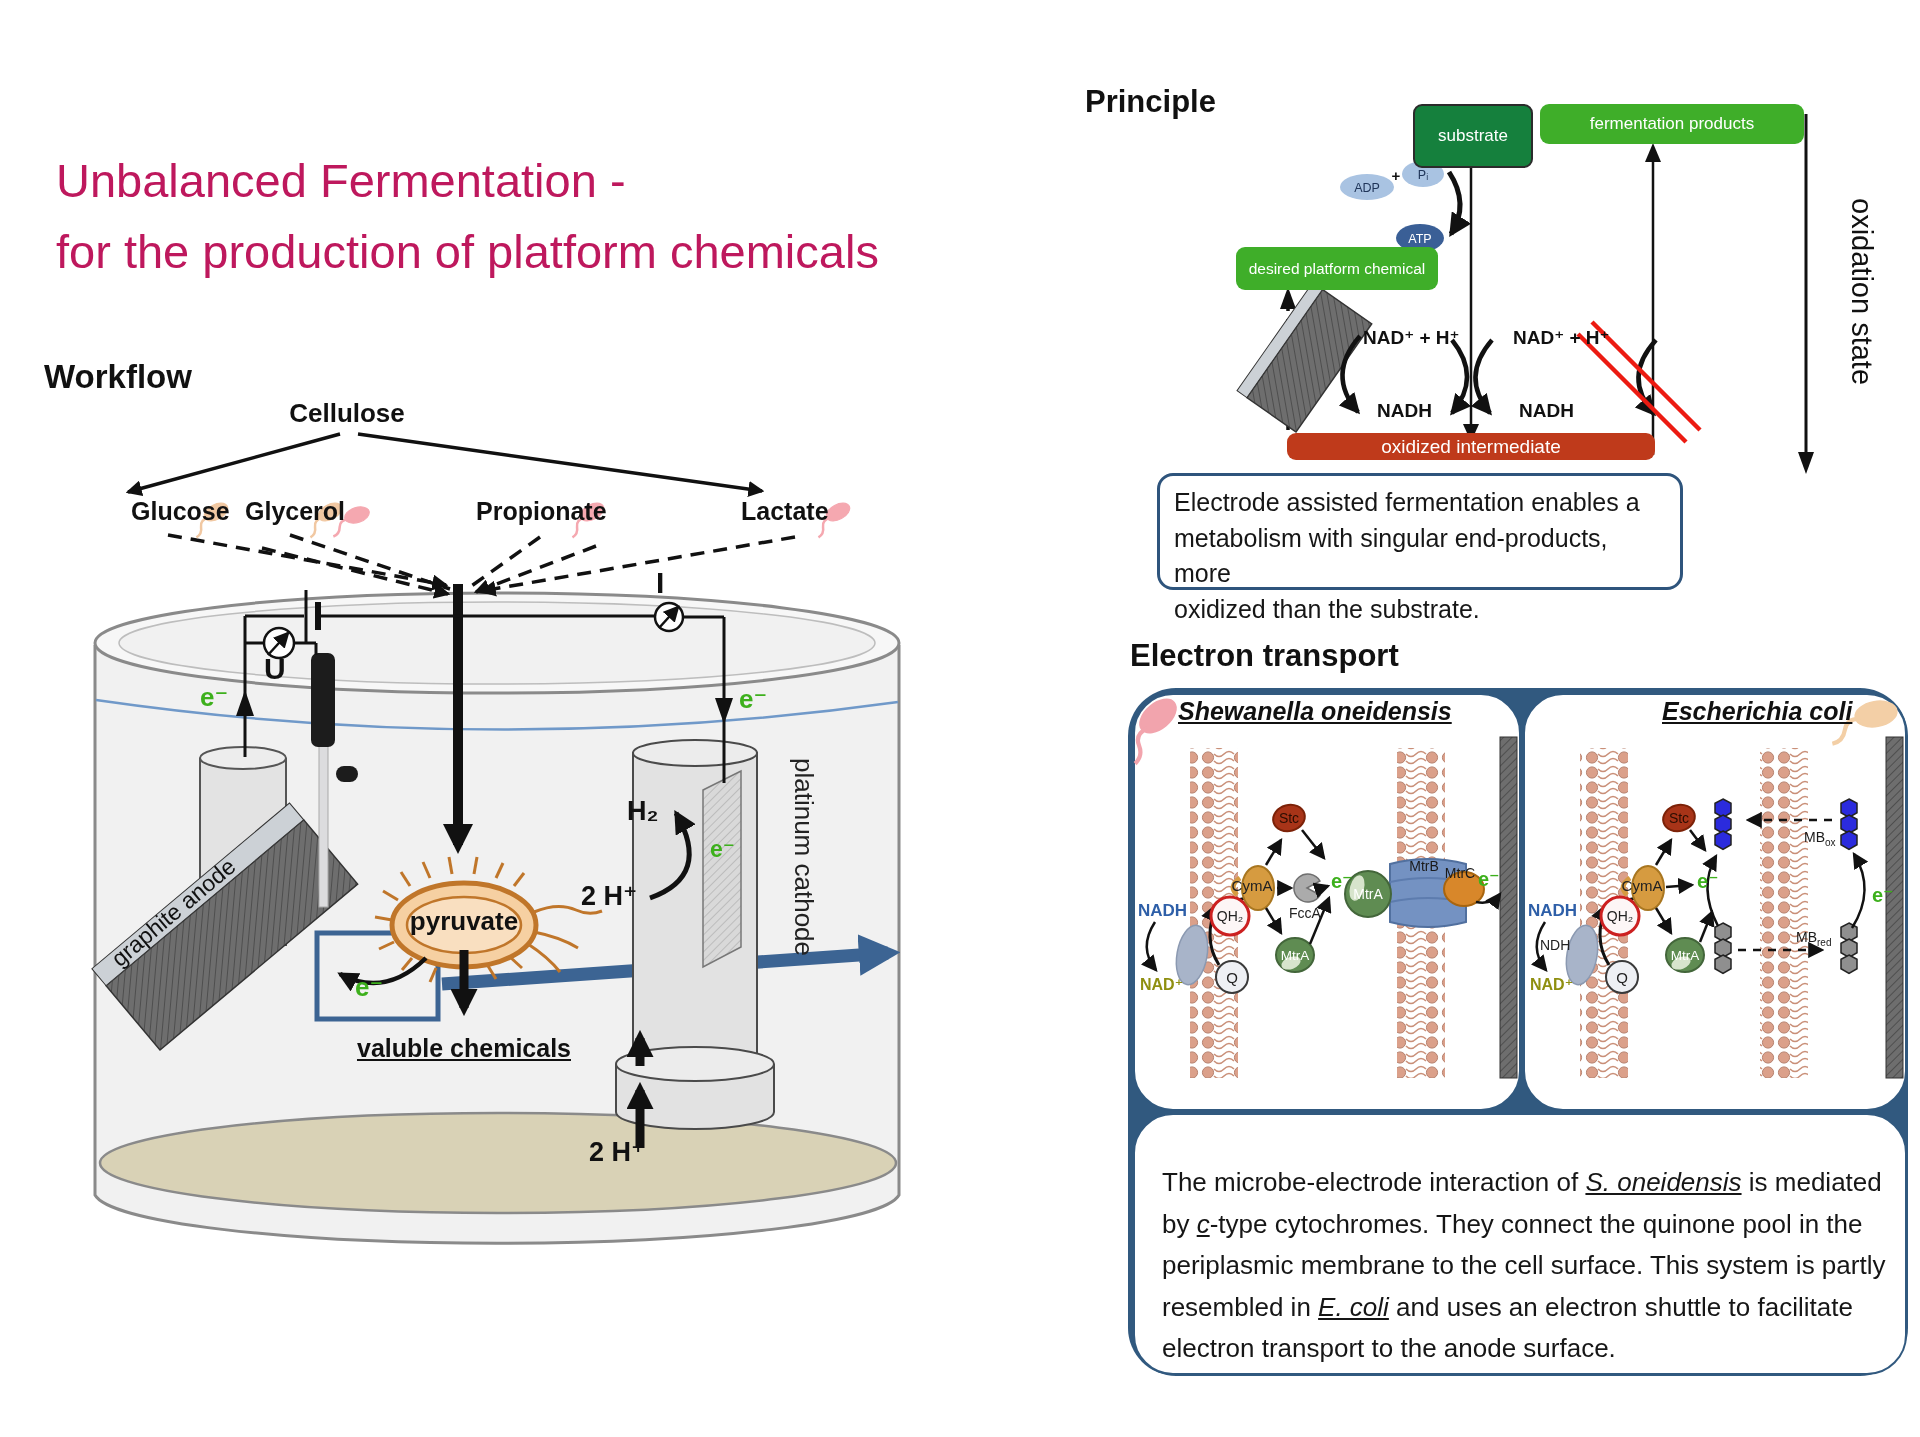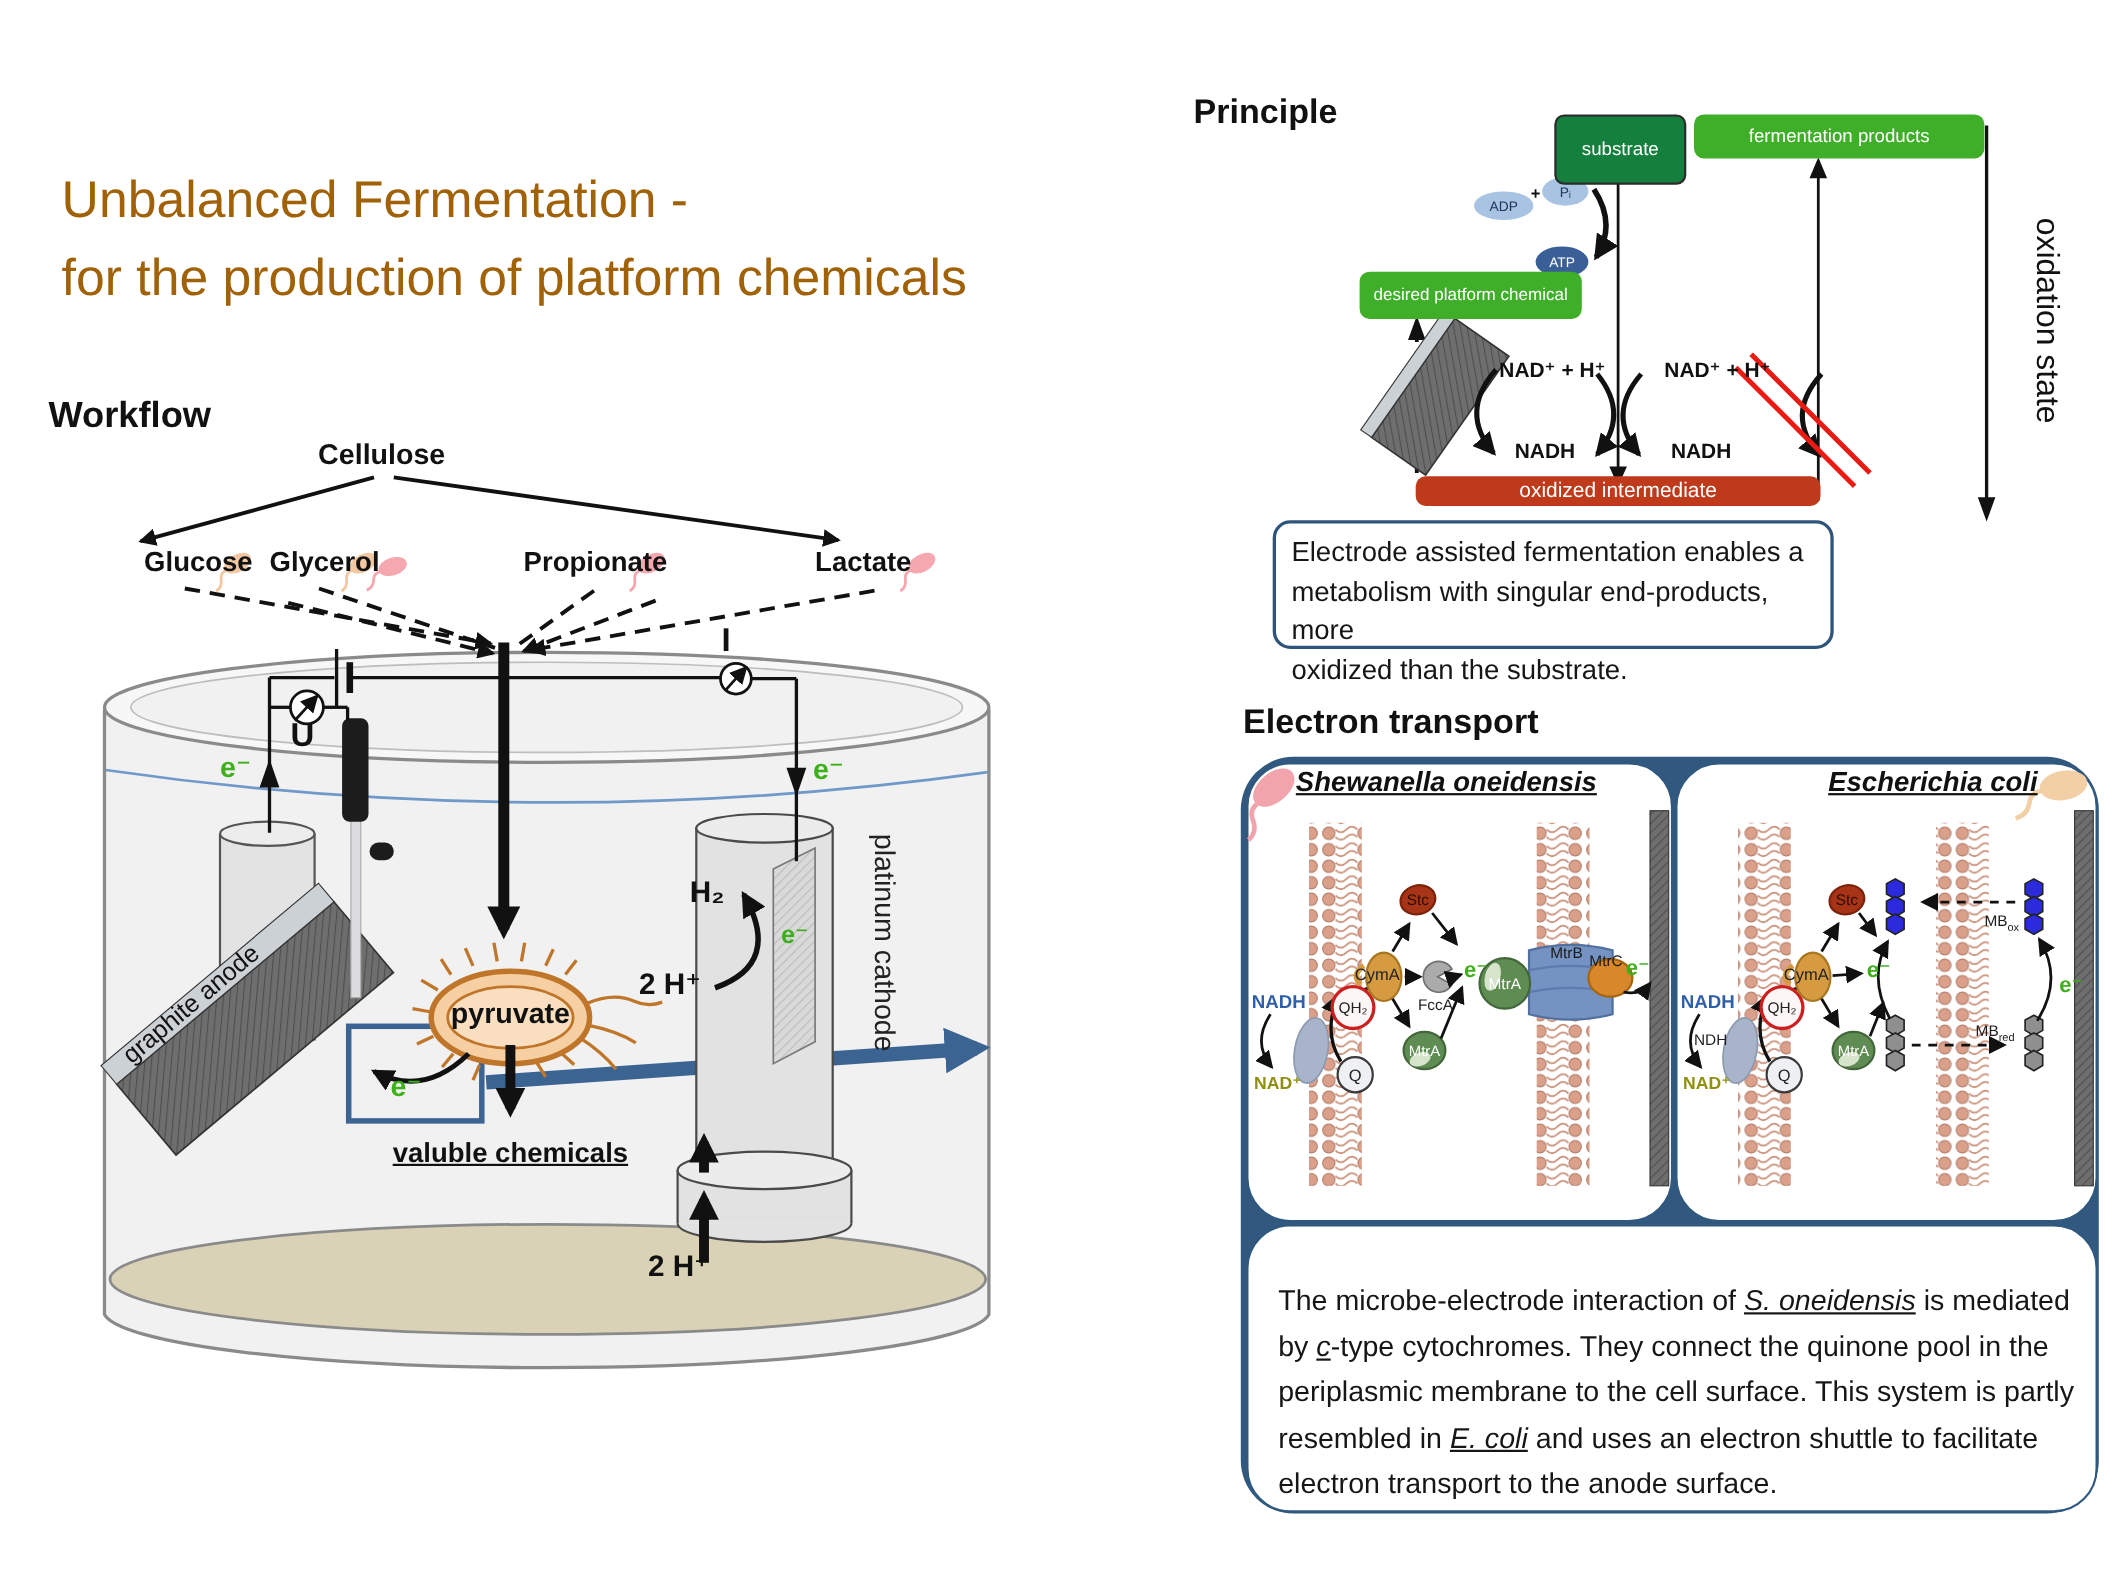--- a/index.html
+++ b/index.html
@@ -295,21 +295,21 @@
       <text x="1685" y="960" font-size="13.5" text-anchor="middle" fill="#fff">MtrA</text>
       <text x="1697" y="888" font-size="20" font-weight="bold" fill="#3db01c">e⁻</text>
       <text x="1872" y="902" font-size="20" font-weight="bold" fill="#3db01c">e⁻</text>
       <text x="1804" y="842" font-size="14" fill="#1a1a1a"><tspan>MB</tspan><tspan font-size="10" baseline-shift="-4">ox</tspan></text>
       <text x="1796" y="942" font-size="14" fill="#1a1a1a"><tspan>MB</tspan><tspan font-size="10" baseline-shift="-4">red</tspan></text>
     </g>
   </svg>
 
   <div class="abs" style="left:0;top:0;width:1920px;height:1437px;z-index:4;pointer-events:none;">
 
-    <div class="t" style="left:56px;top:146px;font-size:47px;line-height:1.5;color:#a16207;">
+    <div class="t" style="left:56px;top:146px;font-size:47px;line-height:1.5;color:#be185d;">
       <div>Unbalanced Fermentation -</div>
       <div>for the production of platform chemicals</div>
     </div>
 
     <div class="t b" style="left:44px;top:358px;font-size:33px;">Workflow</div>
 
     <div class="t b ctr" style="left:277px;top:398px;width:140px;font-size:26px;">Cellulose</div>
 
     <div class="t b" style="left:131px;top:497px;font-size:25px;">Glucose</div>
     <div class="t b" style="left:245px;top:497px;font-size:25px;">Glycerol</div>
@@ -337,21 +337,21 @@
     <div class="box" style="left:1540px;top:104px;width:264px;height:40px;background:#3fae29;font-size:17px;">fermentation products</div>
     <div class="box" style="left:1236px;top:247px;width:202px;height:43px;background:#3fae29;font-size:15.5px;">desired platform chemical</div>
     <div class="box" style="left:1287px;top:433px;width:368px;height:27px;background:#bf3a1b;font-size:19px;">oxidized intermediate</div>
 
     <div class="t b" style="left:1363px;top:326px;font-size:19px;">NAD⁺ + H⁺</div>
     <div class="t b" style="left:1377px;top:400px;font-size:19px;">NADH</div>
     <div class="t b" style="left:1513px;top:326px;font-size:19px;">NAD⁺ + H⁺</div>
     <div class="t b" style="left:1519px;top:400px;font-size:19px;">NADH</div>
 
     <div class="abs" style="left:1157px;top:473px;width:478px;height:93px;border:3px solid #2e547c;border-radius:16px;
-                padding:9px 12px 9px 14px;font-size:25px;line-height:1.42;white-space:pre-line;color:#161616;background:#fff;">Electrode assisted fermentation enables a
+                padding:9px 28px 9px 14px;font-size:25px;line-height:1.42;white-space:pre-line;color:#161616;background:#fff;">Electrode assisted fermentation enables a
 metabolism with singular end-products, more
 oxidized than the substrate.</div>
 
     <div class="t b" style="left:1130px;top:638px;font-size:31px;">Electron transport</div>
     <div class="t b i" style="left:1178px;top:697px;font-size:25px;">Shewanella oneidensis</div>
     <div class="t b i" style="left:1662px;top:697px;font-size:25px;">Escherichia coli</div>
 
     <div class="abs" style="left:1162px;top:1162px;width:728px;font-size:26px;line-height:1.6;color:#161616;">
       <span>The microbe-electrode interaction of </span><span class="i">S. oneidensis</span><span> is mediated by </span><span class="i">c</span><span>-type cytochromes. They connect the quinone pool in the periplasmic membrane to  the cell surface. This system is partly resembled in </span><span class="i">E. coli</span><span> and uses an electron shuttle to facilitate electron transport to the anode surface.</span>
     </div>

